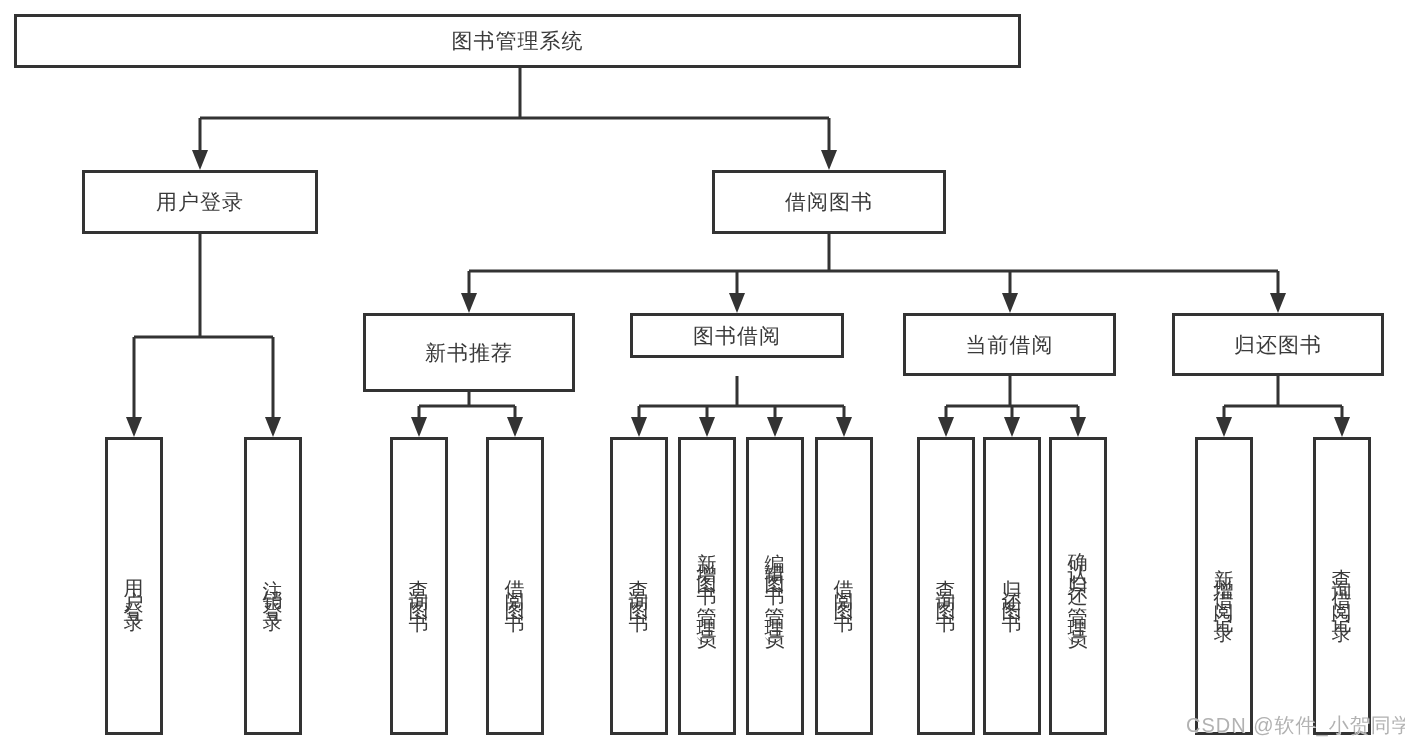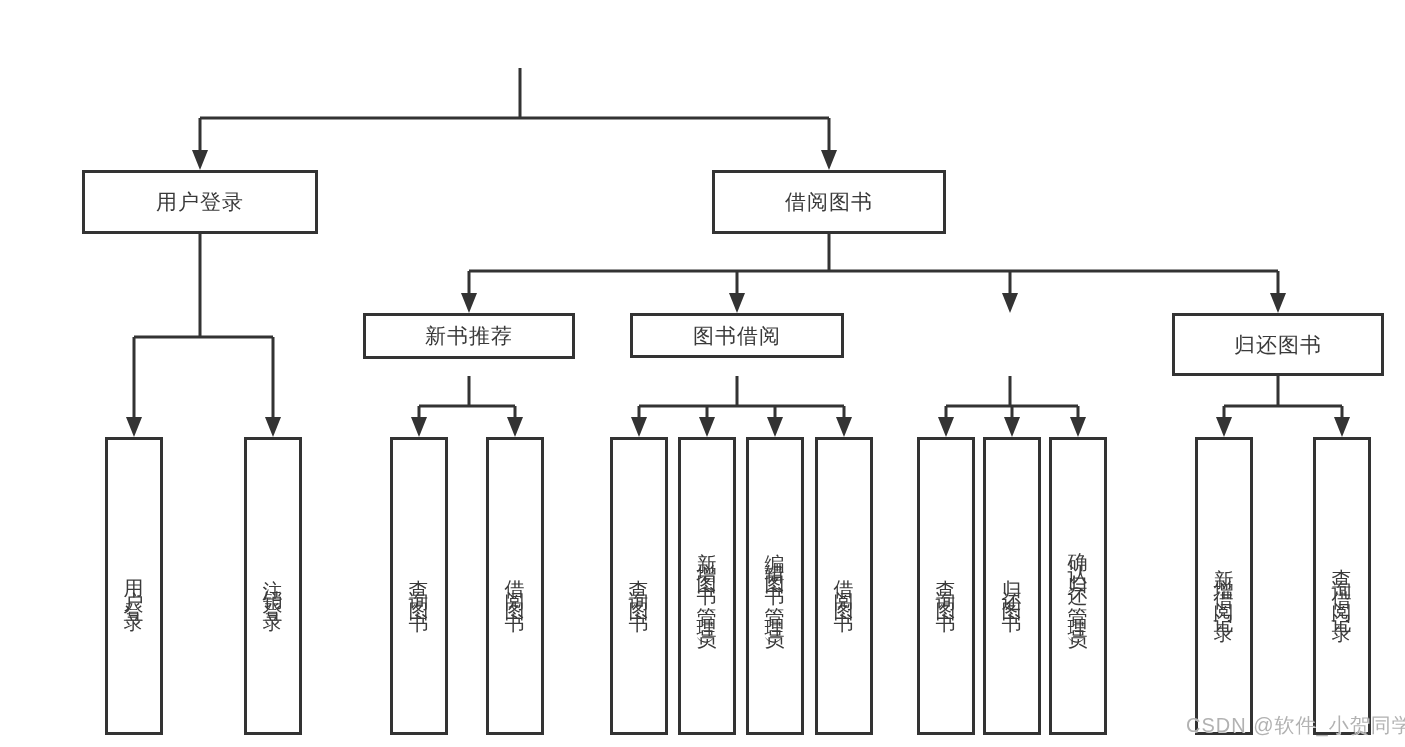--- a/index.html
+++ b/index.html
@@ -114,33 +114,39 @@
 
     <g stroke="#333333" stroke-width="3" fill="none">
       <path d="M1278 376 V406 M1224 406 H1342 M1224 406 V419 M1342 406 V419"></path>
     </g>
     <g fill="#333333" stroke="none">
       <polygon points="1216,417 1232,417 1224,437"></polygon>
       <polygon points="1334,417 1350,417 1342,437"></polygon>
     </g>
   </svg>
 
+  <div class="box" style="left:14px; top:14px; width:1007px; height:54px;">
+    <span class="hlabel">图书管理系统</span>
+  </div>
 
   <div class="box" style="left:82px; top:170px; width:236px; height:64px;">
     <span class="hlabel">用户登录</span>
   </div>
   <div class="box" style="left:712px; top:170px; width:234px; height:64px;">
     <span class="hlabel">借阅图书</span>
   </div>
 
-  <div class="box" style="left:363px; top:313px; width:212px; height:46px;">
+  <div class="box" style="left:363px; top:313px; width:212px; height:79px;">
     <span class="hlabel">新书推荐</span>
   </div>
   <div class="box" style="left:630px; top:313px; width:214px; height:45px;">
     <span class="hlabel">图书借阅</span>
+  </div>
+  <div class="box" style="left:903px; top:313px; width:213px; height:63px;">
+    <span class="hlabel">当前借阅</span>
   </div>
   <div class="box" style="left:1172px; top:313px; width:212px; height:63px;">
     <span class="hlabel">归还图书</span>
   </div>
 
   <div class="box leaf" style="left:105px;">
     <span class="vlabel">用户登录</span>
   </div>
   <div class="box leaf" style="left:244px;">
     <span class="vlabel">注销登录</span>

